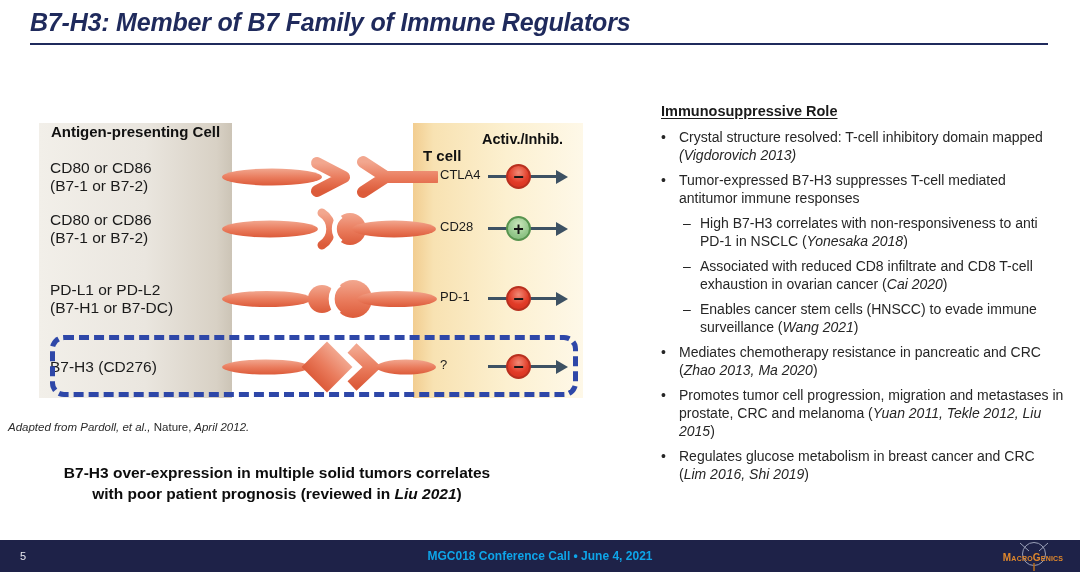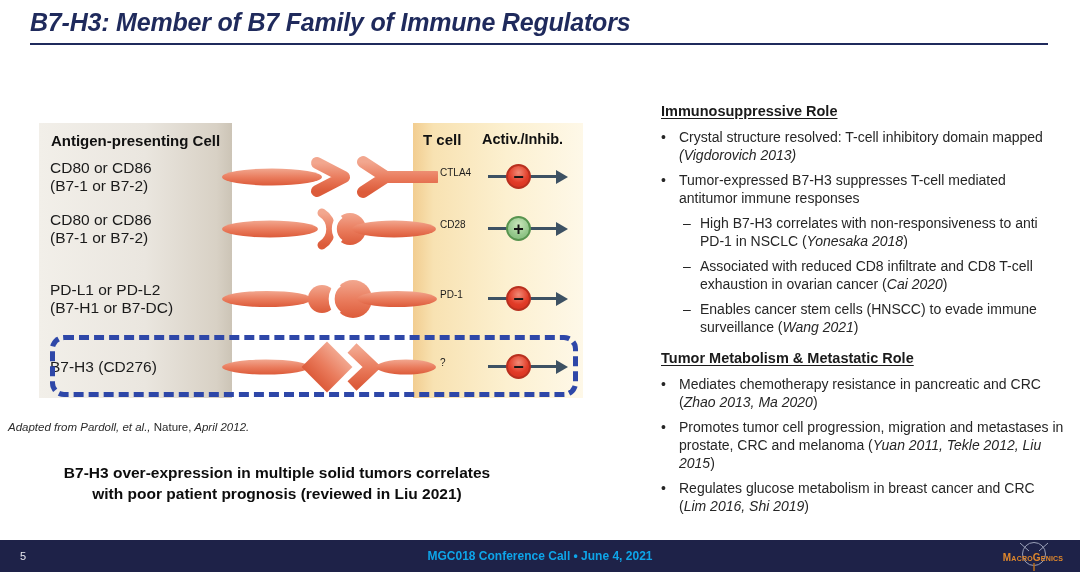--- a/index.html
+++ b/index.html
@@ -16,35 +16,35 @@
   .subtitle{
     position:absolute; left:30px; top:53px; font-size:20px; font-style:italic;
     color:#26335E;
   }
   
   .diagram{position:absolute; left:30px; top:115px; width:600px; height:300px;}
   .apc-panel{
     position:absolute; left:9px; top:8px; width:193px; height:275px; z-index:1;
     background:linear-gradient(to right,#F2EFE9 0%,#EAE6DF 55%,#D8D1C5 92%,#CCC4B6 100%);
   }
-  .apc-header{padding-top:9px; text-align:center; font-size:15px; font-weight:700; color:#111;}
+  .apc-header{text-align:center; font-size:15px; font-weight:700; color:#111;}
   .t-panel{
     position:absolute; left:383px; top:8px; width:170px; height:275px; z-index:1;
     background:linear-gradient(to right,#F2CD90 0%,#F8E2B2 12%,#FCF0D0 55%,#FEF8E8 100%);
   }
-  .t-header{position:absolute; left:393px; top:16px; z-index:2; font-size:15px; font-weight:700; color:#111;}
+  .t-header{position:absolute; left:393px; top:32px; z-index:2; font-size:15px; font-weight:700; color:#111;}
   .ai-header{position:absolute; left:452px; top:16px; z-index:2; font-size:14.5px; font-weight:700; color:#111;}
   .apc-label{
     position:absolute; left:20px; width:176px; z-index:2; 
     font-size:15.5px; color:#1b1b1b; line-height:18px;
   }
   .shape{position:absolute; left:192px; width:216px; height:56px; z-index:3;}
   .receptor-label{
     position:absolute; left:410px; width:60px; height:20px; z-index:3;
-    font-size:10px; color:#1b1b1b;
+    font-size:13px; color:#1b1b1b;
   }
   .arrow-assembly{position:absolute; left:458px; width:82px; height:56px; z-index:3;}
   .arrow-assembly .line{position:absolute; left:0; top:26px; width:70px; height:3px; background:#3D5163;}
   .arrow-assembly .head{
     position:absolute; left:68px; top:20.5px; width:0; height:0;
     border-left:12px solid #3D5163; border-top:7px solid transparent; border-bottom:7px solid transparent;
   }
   .sign{
     position:absolute; left:18px; top:15px; width:25px; height:25px; border-radius:50%;
     display:flex; align-items:center; justify-content:center;
@@ -56,21 +56,21 @@
     position:absolute; left:20px; top:220px; width:528px; height:62px; z-index:4;
     border:5px dashed #2E47A8; border-radius:14px; box-sizing:border-box;
   }
   
   .caption{position:absolute; left:8px; top:421px; font-size:11.5px; color:#2b2b2b;}
   .caption .it{font-style:italic;}
   .key-statement{
     position:absolute; left:32px; top:462px; width:490px; text-align:center;
     font-size:15.5px; font-weight:700; color:#0d0d0d; line-height:21px;
   }
-  .key-statement .it{margin-top:20px;}
+  .key-statement .it{font-style:italic;margin-top:20px;}
   
   .right-panel{position:absolute; left:661px; top:102px; width:404px; color:#262626;}
   .rp-heading{
     font-size:14.5px; font-weight:700; color:#1a1a1a; text-decoration:underline;
     text-underline-offset:2px; margin-bottom:7px; line-height:19px;
   }
   .rp-heading + .rp-heading, .rp-item + .rp-heading{margin-top:13px;}
   .rp-item{display:flex; margin-bottom:7px; font-size:14px; line-height:18px;}
   .rp-item .rp-marker{width:18px; flex:0 0 18px;}
   .rp-item.sub{margin-left:22px;}
@@ -210,21 +210,20 @@
         <span><span>High B7-H3 correlates with non-responsiveness to anti PD-1 in NSCLC (</span><span class="it">Yonesaka 2018</span><span>)</span></span>
       </div>
       <div class="rp-item sub">
         <span class="rp-marker">–</span>
         <span><span>Associated with reduced CD8 infiltrate and CD8 T-cell exhaustion in ovarian cancer (</span><span class="it">Cai 2020</span><span>)</span></span>
       </div>
       <div class="rp-item sub">
         <span class="rp-marker">–</span>
         <span><span>Enables cancer stem cells (HNSCC) to evade immune surveillance (</span><span class="it">Wang 2021</span><span>)</span></span>
       </div>
-      <div class="rp-heading">Tumor Metabolism &amp; Metastatic Role</div>
       <div class="rp-item">
         <span class="rp-marker">•</span>
         <span><span>Mediates chemotherapy resistance in pancreatic and CRC (</span><span class="it">Zhao 2013, Ma 2020</span><span>)</span></span>
       </div>
       <div class="rp-item">
         <span class="rp-marker">•</span>
         <span><span>Promotes tumor cell progression, migration and metastases in prostate, CRC and melanoma (</span><span class="it">Yuan 2011, Tekle 2012, Liu 2015</span><span>)</span></span>
       </div>
       <div class="rp-item">
         <span class="rp-marker">•</span>

